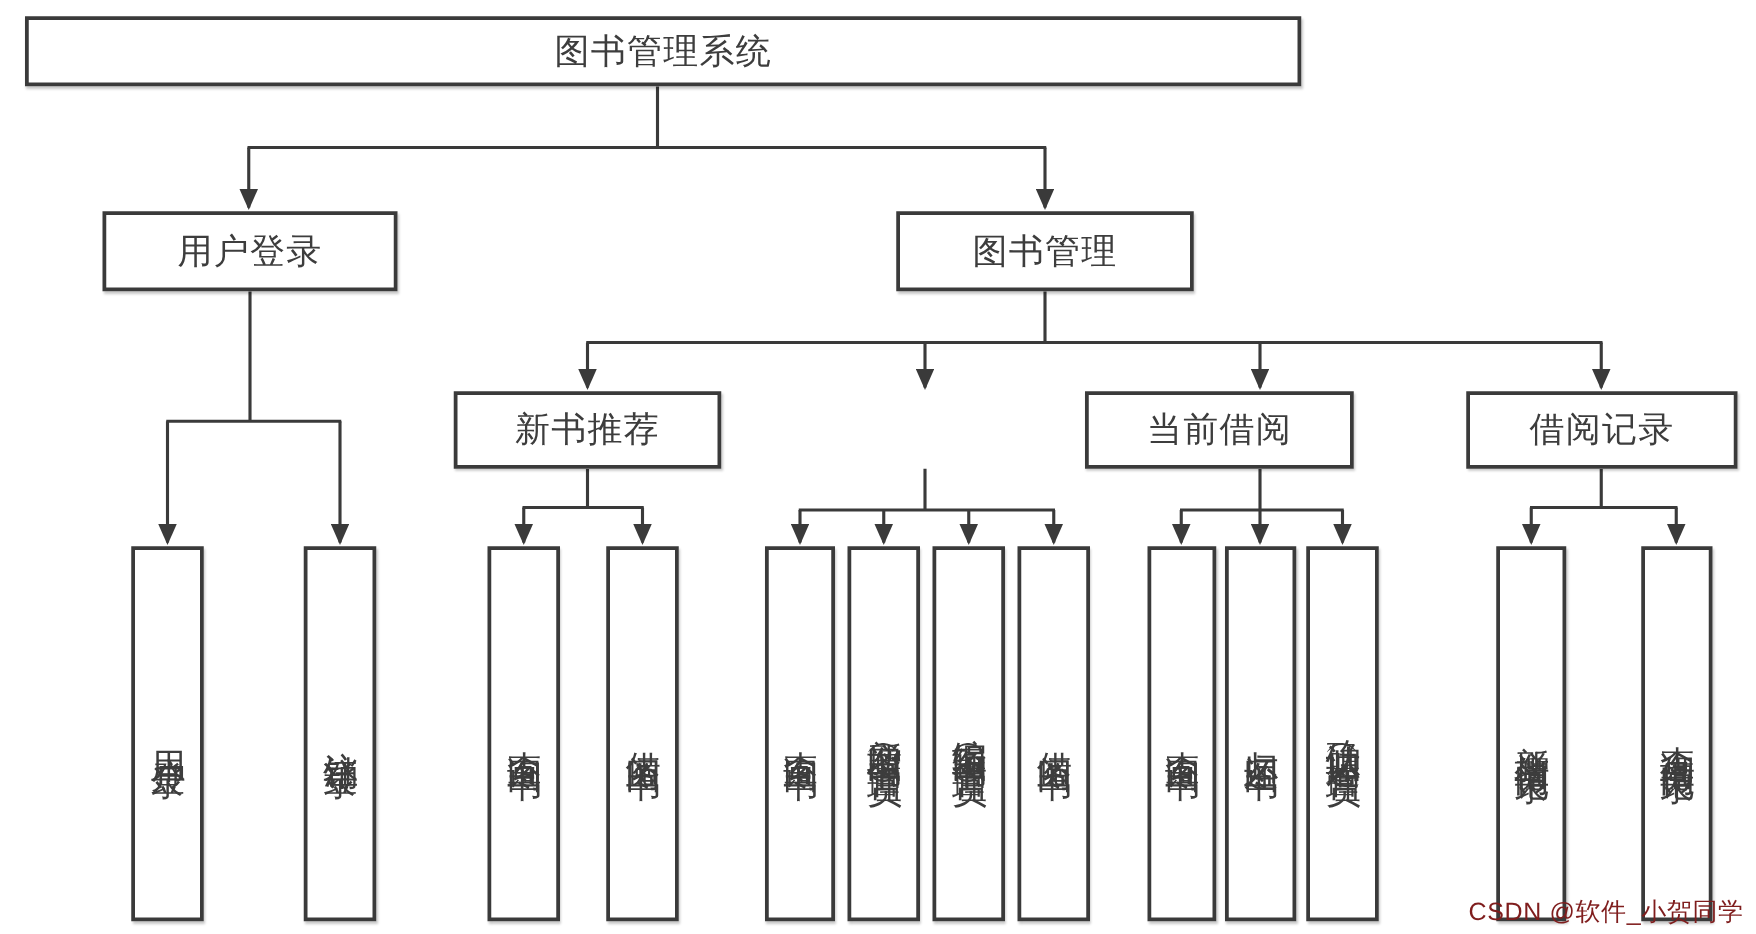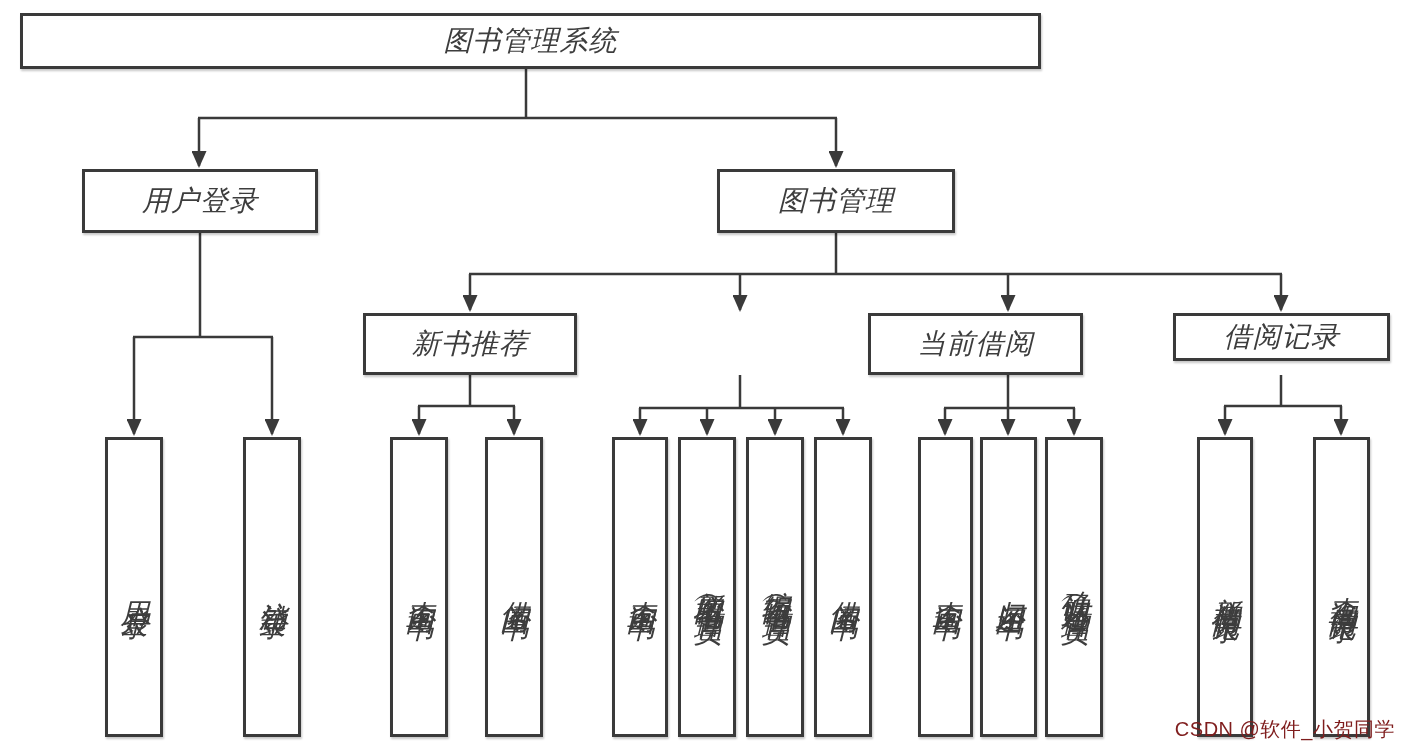--- a/index.html
+++ b/index.html
@@ -25,21 +25,20 @@
     position: absolute;
     background: #ffffff;
     border: 3px solid #3a3a3a;
     box-sizing: border-box;
     display: flex;
     align-items: center;
     justify-content: center;
     color: #3d3d3d;
     z-index: 1;
     box-shadow: 1px 2px 2px rgba(0,0,0,0.22);
-    font-style: italic;
   }
   .h-label {
     font-size: 28px;
     letter-spacing: 1px;
     white-space: nowrap;
     line-height: 1;
   }
   .v-label {
     writing-mode: vertical-rl;
     font-size: 28px;
@@ -123,21 +122,21 @@
   <div class="node" style="left:363px; top:313px; width:214px; height:62px">
     <span class="h-label">新书推荐</span>
   </div>
 
   <div class="node" style="left:717px; top:169px; width:238px; height:64px">
     <span class="h-label">图书管理</span>
   </div>
   <div class="node" style="left:868px; top:313px; width:215px; height:62px">
     <span class="h-label">当前借阅</span>
   </div>
-  <div class="node" style="left:1173px; top:313px; width:217px; height:48px">
+  <div class="node" style="left:1173px; top:313px; width:217px; height:62px">
     <span class="h-label">借阅记录</span>
   </div>
 
   <div class="node" style="left:105px; top:437px; width:58px; height:300px">
     <span class="v-label">用户登录</span>
   </div>
   <div class="node" style="left:243px; top:437px; width:58px; height:300px">
     <span class="v-label">注销登录</span>
   </div>
 

